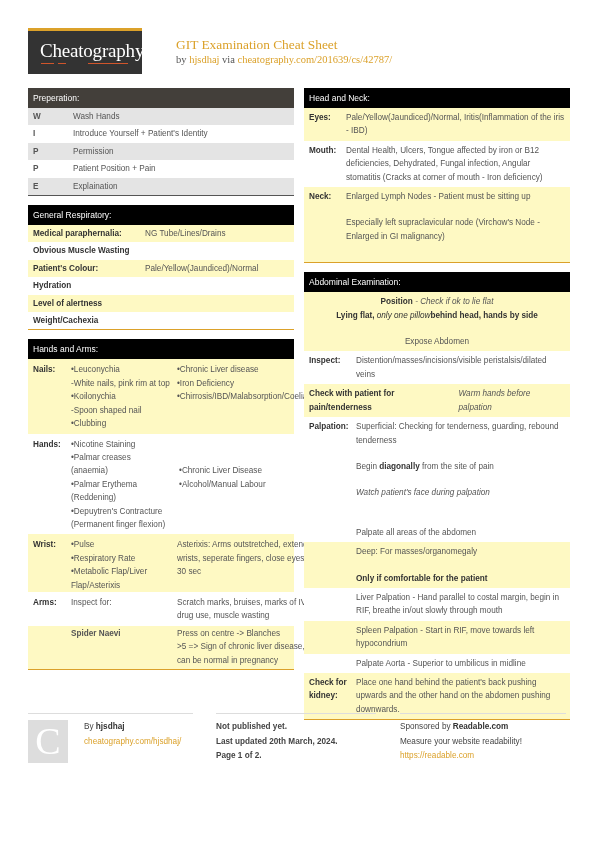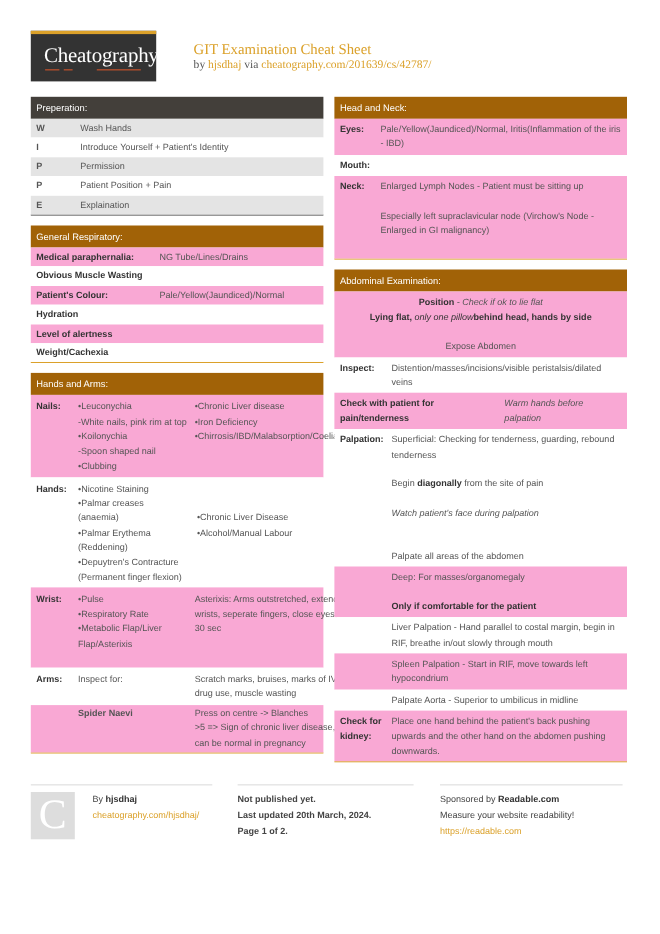--- a/index.html
+++ b/index.html
@@ -14,25 +14,25 @@
   .title { font-family: "Liberation Serif", serif; font-size: 13.4px; color: #dba12a; }
   .byline { font-family: "Liberation Serif", serif; font-size: 10.5px; color: #555; margin-top: 1px; }
   .byline .link { color: #dba12a; }
 
   .col { position: absolute; top: 88px; width: 266px; }
   .col.left { left: 28px; }
   .col.right { left: 304px; }
 
   .section { margin-bottom: 9px; border-bottom: 1px solid #dba12a; }
   .section.dark { border-bottom: 1.5px solid #555; }
-  .sec-head { height: 20px; line-height: 20px; padding-left: 5px; font-size: 8.5px; color: #fff; background: #a16207; }
+  .sec-head { height: 20px; line-height: 20px; padding-left: 5px; font-size: 8.5px; color: #fff; background: #000000; }
   .section.dark .sec-head { background: #433f3a; }
 
   .row { display: flex; padding: 2px 5px; line-height: 13.4px; }
-  .row.cream { background: #f9a8d4; }
+  .row.cream { background: #fef9c3; }
   .row.gray { background: #e4e4e4; }
   .row.white { background: #fff; }
   .k { font-weight: bold; color: #333; flex: none; }
   .v { color: #555; }
   .i { font-style: italic; }
   .b { font-weight: bold; color: #333; }
 
   .prep .k { width: 40px; color: #555; }
   .gi .k { width: 112px; }
   .ha .k { width: 38px; }
@@ -146,21 +146,21 @@
         <div>(Reddening)</div>
         <div>•Depuytren's Contracture</div>
         <div>(Permanent finger flexion)</div>
       </div>
       <div class="c2">
         <div style="height:26.8px"></div>
         <div>•Chronic Liver Disease</div>
         <div>•Alcohol/Manual Labour</div>
       </div>
     </div>
-    <div class="row cream" style="padding-top:4px;padding-bottom:15px">
+    <div class="row cream" style="padding-top:4px;padding-bottom:0">
       <span class="k">Wrist:</span>
       <div class="c1">
         <div>•Pulse</div>
         <div>•Respiratory Rate</div>
         <div>•Metabolic Flap/Liver</div>
         <div>Flap/Asterixis</div>
       </div>
       <div class="c2">
         <div>Asterixis: Arms outstretched, extend</div>
         <div>wrists, seperate fingers, close eyes,</div>
@@ -190,20 +190,21 @@
 <div class="col right">
 
   <div class="section hn">
     <div class="sec-head">Head and Neck:</div>
     <div class="row cream" style="padding-top:3px;padding-bottom:3px">
         <span class="k">Eyes:</span>
         <span class="v">Pale/Yellow(Jaundiced)/Normal, Iritis(Inflammation of the iris - IBD)</span>
       </div>
     <div class="row white" style="padding-top:3px;padding-bottom:3px">
         <span class="k">Mouth:</span>
+        <span class="v">Dental Health, Ulcers, Tongue affected by iron or B12 deficiencies, Dehydrated, Fungal infection, Angular stomatitis (Cracks at corner of mouth - Iron deficiency)</span>
       </div>
     <div class="row cream" style="padding-top:3px;padding-bottom:19px">
       <span class="k">Neck:</span>
       <div class="v">
         <div>Enlarged Lymph Nodes - Patient must be sitting up</div>
         <div style="height:13px"></div>
         <div>Especially left supraclavicular node (Virchow's Node - Enlarged in GI malignancy)</div>
       </div>
     </div>
   </div>

